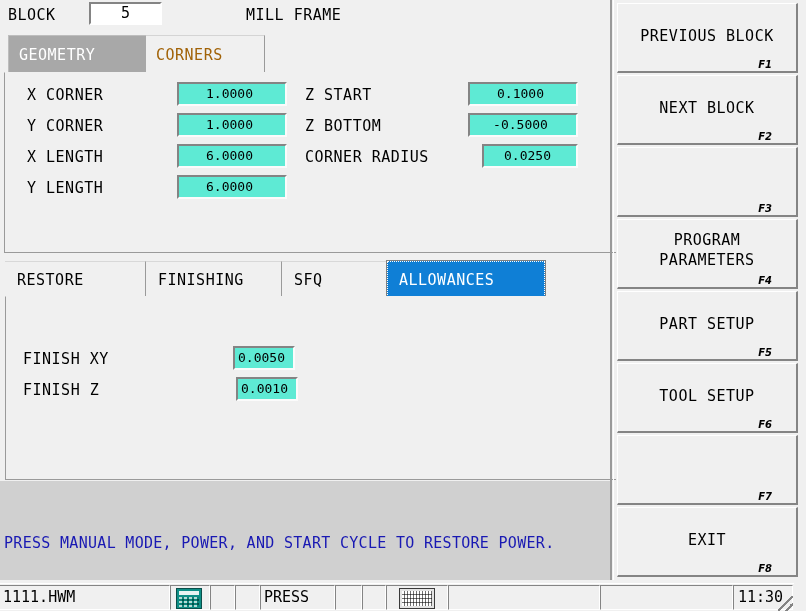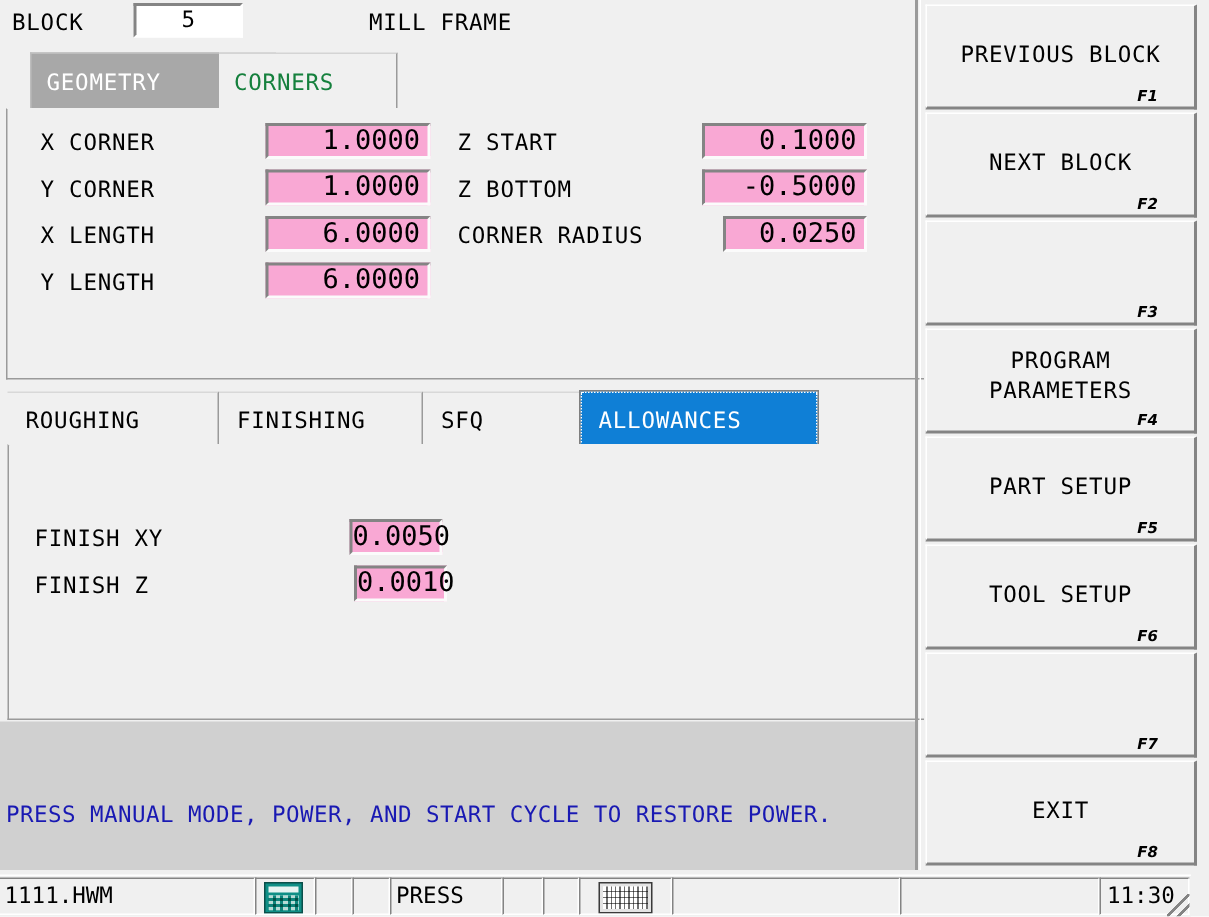--- a/index.html
+++ b/index.html
@@ -84,25 +84,25 @@
     white-space: nowrap;
   }
   .tab.selected {
     background: #a8a8a8;
     color: #ffffff;
     border-top: 1px solid #bdbdbd;
     border-left: 1px solid #bdbdbd;
   }
   .tab.unselected {
     background: #f0f0f0;
-    color: #15803d;
+    color: #a16207;
     border-top: 1px solid #d4d4d4;
     border-right: 1px solid #9a9a9a;
   }
-  #tab-geometry { left: 12px;   width: 164px; }
+  #tab-geometry { left: 0;   width: 164px; }
   #tab-corners  { left: 138px; width: 119px; }
 
   
   #geometry-panel {
     position: absolute;
     left: 4px; top: 72px;
     width: 713px;
     height: 181px;
     background: #f0f0f0;
     border: 1px solid #9a9a9a;
@@ -111,30 +111,30 @@
   }
   .field-label {
     position: absolute;
     font-size: 15px;
     letter-spacing: 0.5px;
     white-space: nowrap;
   }
   .num-input {
     position: absolute;
     height: 24px;
-    background: #f9a8d4;
+    background: #5eead4;
     border-top: 2px solid #848484;
     border-left: 2px solid #848484;
     border-right: 2px solid #fbfbfb;
     border-bottom: 2px solid #fbfbfb;
     box-sizing: border-box;
-    text-align: right;
+    text-align: center;
     padding-right: 5px;
     line-height: 20px;
-    font-size: 18px;
+    font-size: 13px;
     font-family: "DejaVu Sans Mono", "Liberation Mono", monospace;
   }
 
   
   #bottom-tabs {
     position: absolute;
     left: 5px; top: 261px;
     width: 600px;
     height: 36px;
   }
@@ -372,21 +372,21 @@
       <div class="num-input" style="left:463px; top:9px; width:110px;">0.1000</div>
 
       <div class="field-label" style="left:300px; top:44px;">Z BOTTOM</div>
       <div class="num-input" style="left:463px; top:40px; width:110px;">-0.5000</div>
 
       <div class="field-label" style="left:300px; top:75px;">CORNER RADIUS</div>
       <div class="num-input" style="left:477px; top:71px; width:96px;">0.0250</div>
     </div>
 
     <div id="bottom-tabs">
-      <div id="btab-roughing" class="btab">ROUGHING</div>
+      <div id="btab-roughing" class="btab">RESTORE</div>
       <div id="btab-finishing" class="btab">FINISHING</div>
       <div id="btab-sfq" class="btab">SFQ</div>
       <div id="btab-allowances" class="btab selected">ALLOWANCES</div>
     </div>
 
     <div id="allowances-panel">
       <div class="field-label" style="left:17px; top:53px;">FINISH XY</div>
       <div class="num-input" style="left:227px; top:49px; width:62px;">0.0050</div>
 
       <div class="field-label" style="left:17px; top:84px;">FINISH Z</div>

